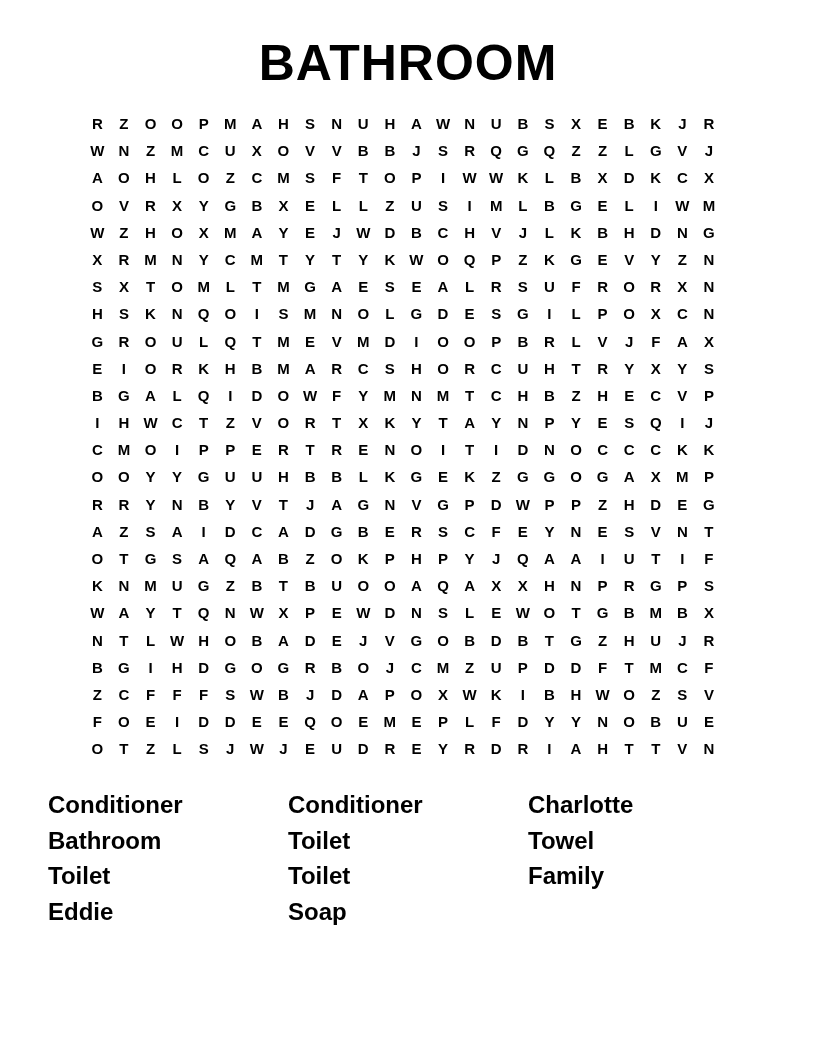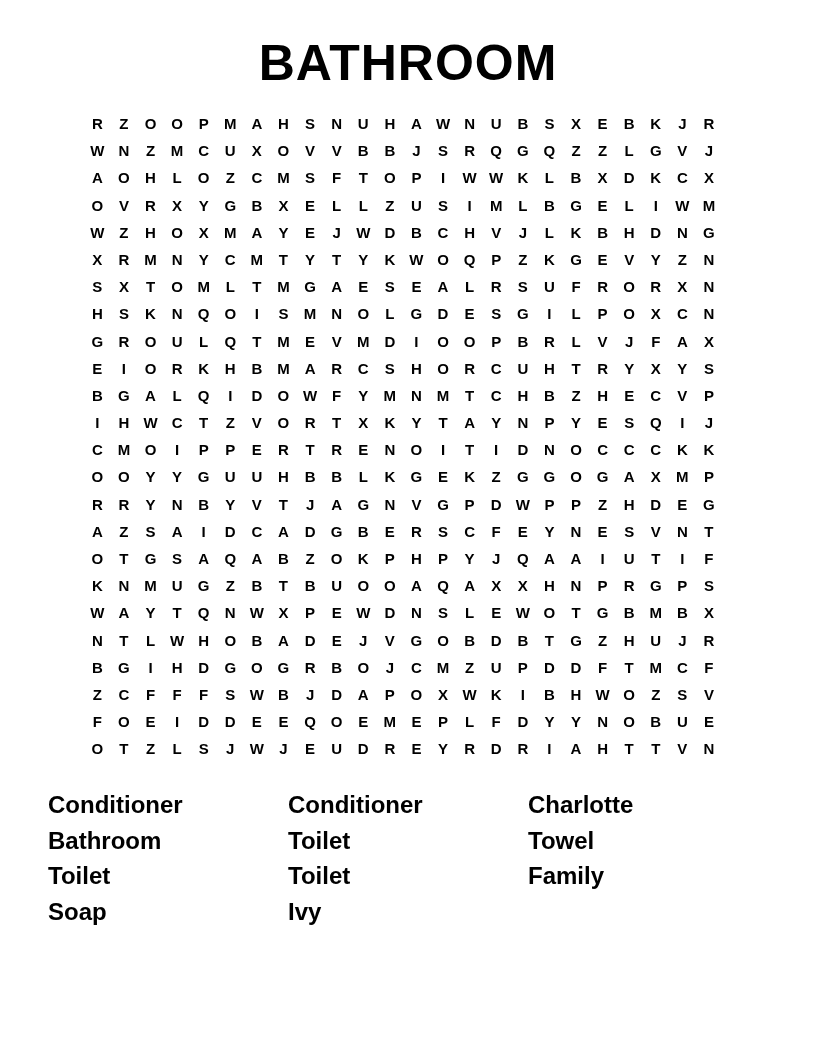--- a/index.html
+++ b/index.html
@@ -615,15 +615,15 @@
 <div class="words" id="words">
     <div class="word">Conditioner</div>
     <div class="word">Conditioner</div>
     <div class="word">Charlotte</div>
     <div class="word">Bathroom</div>
     <div class="word">Toilet</div>
     <div class="word">Towel</div>
     <div class="word">Toilet</div>
     <div class="word">Toilet</div>
     <div class="word">Family</div>
+    <div class="word">Eddie</div>
     <div class="word">Soap</div>
-    <div class="word">Ivy</div>
   </div>
 
 </body></html>

